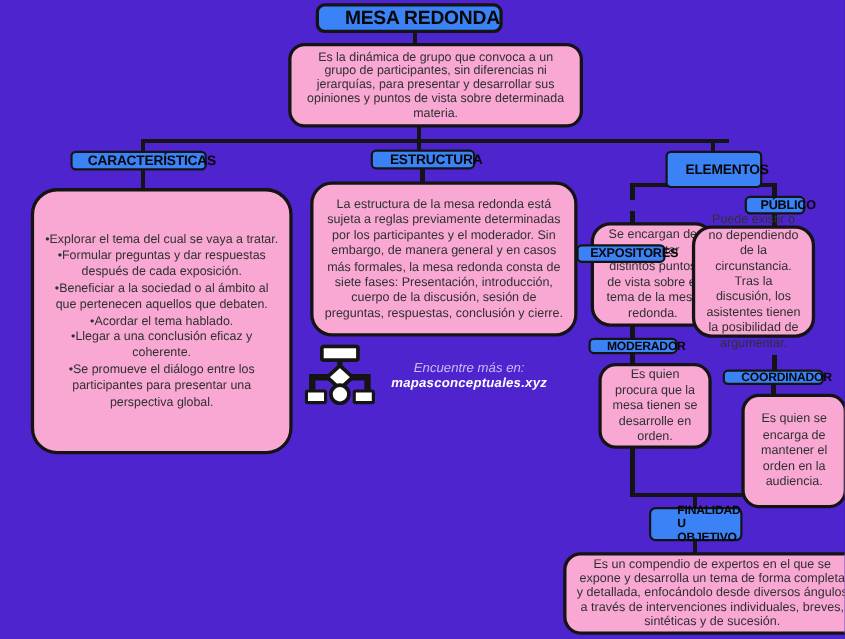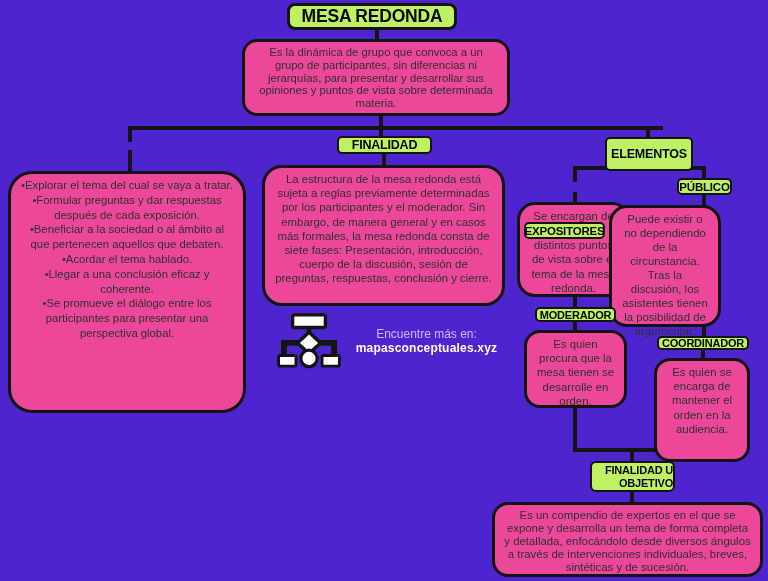--- a/index.html
+++ b/index.html
@@ -13,46 +13,49 @@
   }
   #connectors {
     position: absolute;
     left: 0; top: 0;
     width: 768px; height: 581px;
     z-index: 1;
   }
   .node {
     position: absolute;
     box-sizing: border-box;
-    background: #ec4899;
+    background: #f9a8d4;
     border: 3px solid #141414;
     border-radius: 18px;
     display: flex;
     flex-direction: column;
     align-items: center;
+    justify-content: center;
     text-align: center;
     color: #303030;
     z-index: 2;
     padding: 4px 9px;
+    margin-left: 20px;
   }
   .hdr {
     position: absolute;
     box-sizing: border-box;
-    background: #bef264;
+    background: #3b82f6;
     border: 2.5px solid #141414;
     border-radius: 5px;
     display: flex;
     align-items: center;
     justify-content: center;
-    text-align: right;
+    text-align: left;
     font-weight: 700;
     color: #060606;
     white-space: nowrap;
     z-index: 3;
     letter-spacing: -0.2px;
+    padding-left: 24px;
   }
   #title-box {
     left: 287px; top: 3px; width: 170px; height: 27px;
     border-radius: 8px; border-width: 3px;
     font-size: 17.5px;
   }
   #definition-box {
     left: 242px; top: 39px; width: 268px; height: 77px;
     font-size: 11.3px; line-height: 12.8px; border-radius: 15px;
   }
@@ -67,21 +70,21 @@
     left: 262px; top: 165px; width: 243px; height: 141px;
     font-size: 11.4px; line-height: 14.2px; border-radius: 20px;
   }
   #hdr-expositores { left: 524px; top: 178px; width: 81px; height: 17px; font-size: 11.5px; margin-top: 44px; }
   #hdr-publico     { left: 677px; top: 178px; width: 55px; height: 17px; font-size: 11.5px; }
   #box-expositores {
     left: 517px; top: 202px; width: 113px; height: 95px;
     font-size: 11.4px; line-height: 14.4px; border-radius: 18px;
   }
   #box-publico {
-    left: 609px; top: 205px; width: 112px; height: 122px;
+    left: 609px; top: 205px; width: 112px; height: 102px;
     font-size: 11.4px; line-height: 14px; border-radius: 18px;
   }
   #hdr-moderador   { left: 535px; top: 307px; width: 81px; height: 15px; font-size: 11px; }
   #hdr-coordinador { left: 657px; top: 336px; width: 92px; height: 14px; font-size: 11px; }
   #box-moderador {
     left: 524px; top: 330px; width: 103px; height: 78px;
     font-size: 11.4px; line-height: 14.2px; border-radius: 16px;
   }
   #box-coordinador {
     left: 654px; top: 358px; width: 96px; height: 104px;
@@ -91,21 +94,21 @@
     left: 590px; top: 461px; width: 85px; height: 31px;
     font-size: 11px; line-height: 12.3px; white-space: normal; border-radius: 6px;
   }
   #box-finalidad {
     left: 492px; top: 502px; width: 271px; height: 75px;
     font-size: 11.4px; line-height: 13.1px; border-radius: 16px;
   }
   .li { width: 100%; }
   #footer-logo {
     position: absolute; left: 277px; top: 313px; z-index: 2;
-    display: flex; align-items: center;
+    display: flex; align-items: center; font-style: italic;
   }
   #footer-icon { width: 64px; height: 56px; }
   #footer-text { margin-left: 8px; text-align: center; width: 155px; }
   #footer-label { color: #c9bcf2; font-size: 12px; line-height: 14px; }
   #footer-site  { color: #ffffff; font-size: 12px; font-weight: 700; line-height: 15px; letter-spacing: 0.2px; }
 </style>
 </head>
 <body>
 
 <div id="canvas">
@@ -137,31 +140,34 @@
   </svg>
 
   <div class="hdr" id="title-box">
     <span>MESA REDONDA</span>
   </div>
 
   <div class="node" id="definition-box">
     <span>Es la dinámica de grupo que convoca a un grupo de participantes, sin diferencias ni jerarquías, para presentar y desarrollar sus opiniones y puntos de vista sobre determinada materia.</span>
   </div>
 
+  <div class="hdr" id="hdr-caracteristicas">
+    <span>CARACTERÍSTICAS</span>
+  </div>
   <div class="node" id="box-caracteristicas">
     <div class="li">•Explorar el tema del cual se vaya a tratar.</div>
     <div class="li">•Formular preguntas y dar respuestas después de cada exposición.</div>
     <div class="li">•Beneficiar a la sociedad o al ámbito al que pertenecen aquellos que debaten.</div>
     <div class="li">•Acordar el tema hablado.</div>
     <div class="li">•Llegar a una conclusión eficaz y coherente.</div>
     <div class="li">•Se promueve el diálogo entre los participantes para presentar una perspectiva global.</div>
   </div>
 
   <div class="hdr" id="hdr-estructura">
-    <span>FINALIDAD</span>
+    <span>ESTRUCTURA</span>
   </div>
   <div class="node" id="box-estructura">
     <span>La estructura de la mesa redonda está sujeta a reglas previamente determinadas por los participantes y el moderador. Sin embargo, de manera general y en casos más formales, la mesa redonda consta de siete fases: Presentación, introducción, cuerpo de la discusión, sesión de preguntas, respuestas, conclusión y cierre.</span>
   </div>
 
   <div class="hdr" id="hdr-elementos">
     <span>ELEMENTOS</span>
   </div>
 
   <div class="hdr" id="hdr-expositores">

